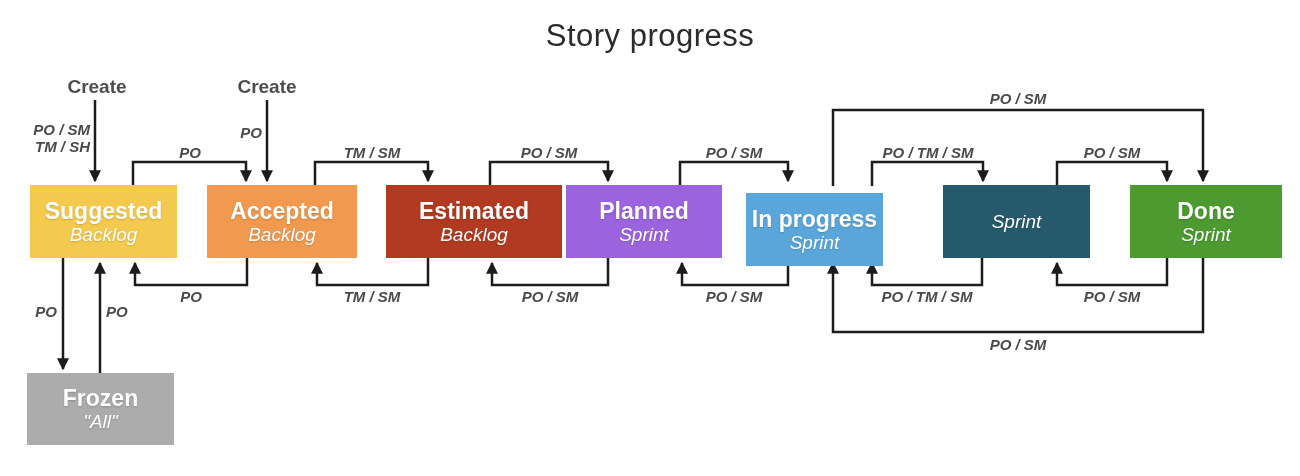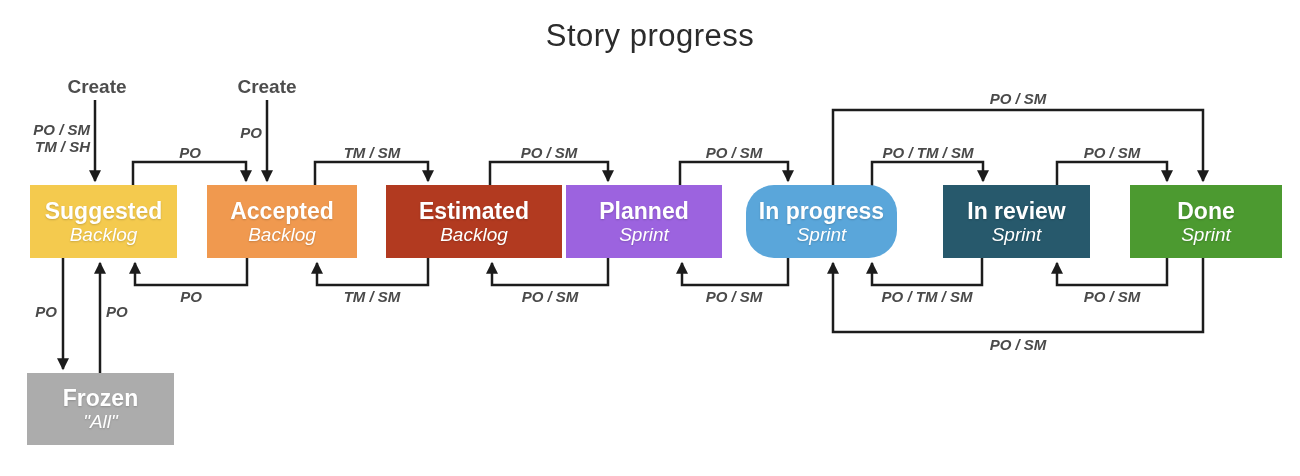--- a/index.html
+++ b/index.html
@@ -87,26 +87,25 @@
     <div class="state-sub">Backlog</div>
   </div>
   <div class="state" style="left: 386px; top: 185px; width: 176px; background-color: rgb(178, 58, 32);">
     <div class="state-title">Estimated</div>
     <div class="state-sub">Backlog</div>
   </div>
   <div class="state" style="left: 566px; top: 185px; width: 156px; background-color: rgb(156, 99, 223);">
     <div class="state-title">Planned</div>
     <div class="state-sub">Sprint</div>
   </div>
-  <div class="state" style="left: 746px; top: 185px; width: 151px; background-color: rgb(90, 166, 218); border-radius: 28px;">
+  <div class="state" style="left: 746px; top: 193px; width: 137px; background-color: rgb(90, 166, 218);">
     <div class="state-title">In progress</div>
     <div class="state-sub">Sprint</div>
   </div>
   <div class="state" style="left: 943px; top: 185px; width: 147px; background-color: rgb(39, 89, 108);">
-    <div class="state-title">In review</div>
     <div class="state-sub">Sprint</div>
   </div>
   <div class="state" style="left: 1130px; top: 185px; width: 152px; background-color: rgb(76, 154, 48);">
     <div class="state-title">Done</div>
     <div class="state-sub">Sprint</div>
   </div>
   <div class="state" style="left: 27px; top: 373px; width: 147px; height: 72px; background-color: rgb(172, 172, 172);">
     <div class="state-title">Frozen</div>
     <div class="state-sub">"All"</div>
   </div>

